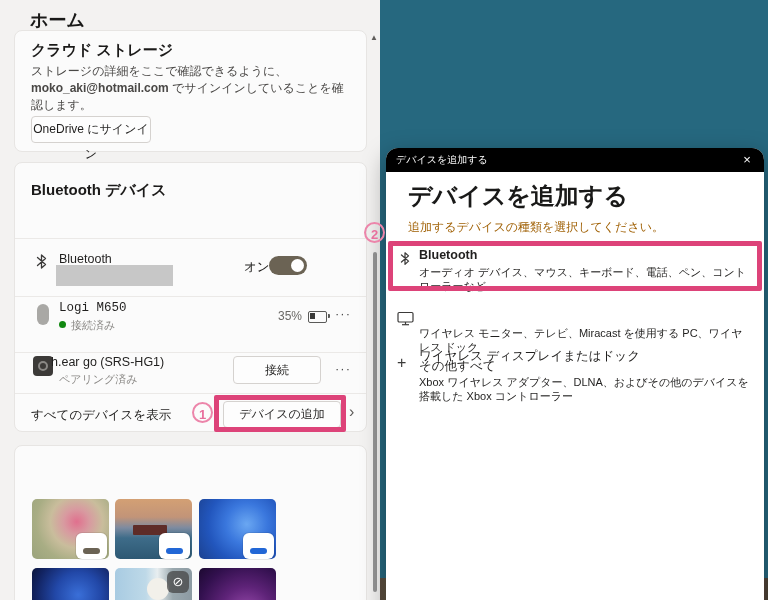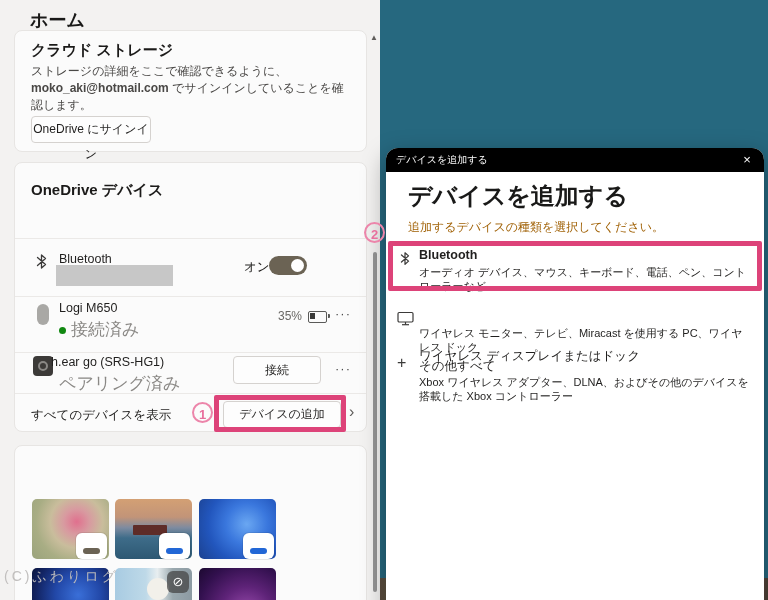--- a/index.html
+++ b/index.html
@@ -15,21 +15,21 @@
     filter:brightness(.95);}
   
   .page-title{position:absolute;left:30px;top:8px;font-size:18px;font-weight:bold;color:#191918;}
   .card{position:absolute;left:14px;width:353px;background:#fbfbfb;border:1px solid #e7e5e3;border-radius:8px;box-sizing:border-box;}
   .card-title{font-size:15px;font-weight:bold;color:#1b1a19;}
   .card-sub{font-size:12px;color:#8a8885;}
   .btn{display:inline-block;background:#fdfdfd;border:1px solid #d5d2cf;border-radius:4px;
     font-size:12px;color:#201f1e;text-align:center;box-sizing:border-box;}
   .divider{position:absolute;left:0;width:100%;height:1px;background:#ebe9e7;}
   .row-name{font-size:12.5px;color:#201f1e;}
-  .row-status{font-size:17px;color:#8a8885;}
+  .row-status{font-size:11px;color:#8a8885;}
   .redacted{position:absolute;background:#c7c7c7;}
   .toggle{position:absolute;width:38px;height:19px;border-radius:10px;background:#6b6354;}
   .toggle .knob{position:absolute;right:3px;top:3px;width:13px;height:13px;border-radius:50%;background:#fff;}
   .green-dot{display:inline-block;width:7px;height:7px;border-radius:50%;background:#118811;margin-right:5px;vertical-align:1px;}
   .more-dots{font-size:13px;color:#4a4a4a;letter-spacing:1px;}
   .battery{position:absolute;width:17px;height:10px;border:1px solid #5a5a58;border-radius:2px;}
   .battery::after{content:"";position:absolute;right:-4px;top:2px;width:2px;height:4px;background:#5a5a58;border-radius:0 1px 1px 0;}
   .battery .fill{position:absolute;left:1px;top:1px;width:5px;height:6px;background:#3a3a38;}
   .chevron{font-size:16px;color:#5f5d5b;}
   
@@ -76,41 +76,41 @@
 
   <div class="card" style="top:30px;height:122px;">
     <div class="card-title" style="position:absolute;left:16px;top:10px;">クラウド ストレージ</div>
     <div style="position:absolute;left:16px;top:32px;width:318px;font-size:12px;color:#4a4846;line-height:17px;">
       <span>ストレージの詳細をここで確認できるように、</span><b>moko_aki@hotmail.com</b><span> でサインインしていることを確認します。</span>
     </div>
     <div class="btn" style="position:absolute;left:16px;top:85px;width:120px;height:27px;line-height:25px;">OneDrive にサインイン</div>
   </div>
 
   <div class="card" style="top:162px;height:270px;">
-    <div class="card-title" style="position:absolute;left:16px;top:18px;">OneDrive デバイス</div>
+    <div class="card-title" style="position:absolute;left:16px;top:18px;">Bluetooth デバイス</div>
     <div class="divider" style="top:75px;"></div>
 
     <div>
       <span class="opt-icon" style="left:20px;top:90px;">
         <svg width="13" height="17" viewBox="0 0 13 17">
             <path d="M2.5 4.5 L10.5 11.5 L6.5 15 L6.5 2 L10.5 5.5 L2.5 12.5" fill="none" stroke="#3b3a39" stroke-width="1.3" stroke-linejoin="round" stroke-linecap="round"></path>
           </svg>
       </span>
       <div class="row-name" style="position:absolute;left:44px;top:89px;">Bluetooth</div>
       <div class="redacted" style="left:41px;top:102px;width:117px;height:21px;"></div>
       <div class="row-name" style="position:absolute;left:229px;top:96px;">オン</div>
       <div class="toggle" style="left:254px;top:93px;">
           <div class="knob"></div>
         </div>
     </div>
     <div class="divider" style="top:133px;"></div>
 
     <div>
       <div style="position:absolute;left:22px;top:141px;width:12px;height:21px;border-radius:6px;background:#a9a8a5;"></div>
-      <div class="row-name" style="position:absolute;left:44px;top:138px;">Logi M650</div>
+      <div class="row-name" style="position:absolute;left:44px;top:138px;font-family:Liberation Mono, monospace;">Logi M650</div>
       <div class="row-status" style="position:absolute;left:44px;top:155px;"><span class="green-dot"></span><span>接続済み</span></div>
       <div style="position:absolute;left:263px;top:146px;font-size:12px;color:#6a6865;">35%</div>
       <div class="battery" style="left:293px;top:148px;">
           <div class="fill"></div>
         </div>
       <div class="more-dots" style="position:absolute;left:320px;top:143px;">···</div>
     </div>
     <div class="divider" style="top:189px;"></div>
 
     <div>
@@ -159,21 +159,20 @@
     <div class="thumb" style="left:100px;top:122px;">
       <div class="img" style="background:linear-gradient(90deg,#a8cbe2 0%,#bed9e8 40%,#e8eef0 55%,#9aa8ae 75%,#8c9aa2 100%);"></div>
       <div style="position:absolute;left:32px;top:10px;width:22px;height:22px;border-radius:50%;background:#f2f0ea;"></div>
       <div class="blocked-badge">⊘</div>
     </div>
     <div class="thumb" style="left:184px;top:122px;">
       <div class="img" style="background:radial-gradient(circle at 62% 75%,#9a4cae 0%,#5e2378 40%,#32104e 75%,#1c0930 100%);"></div>
     </div>
   </div>
 
-  <div class="watermark">(C)ふわりログ</div>
 
   <div class="dialog">
     <div class="dialog-titlebar">
       <div class="t">デバイスを追加する</div>
       <div class="dialog-close">×</div>
     </div>
     <div class="dialog-heading">デバイスを追加する</div>
     <div class="dialog-subheading">追加するデバイスの種類を選択してください。</div>
 
     <div>

